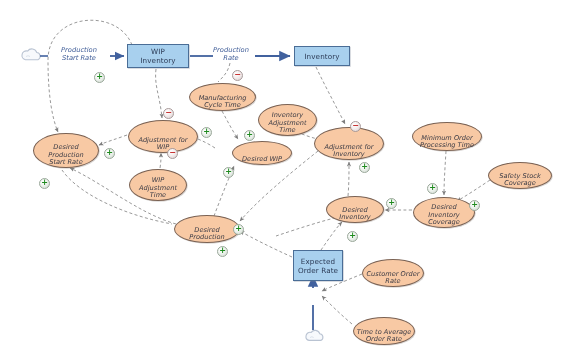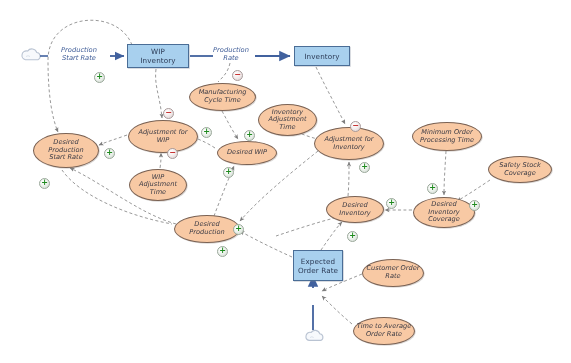--- a/index.html
+++ b/index.html
@@ -28,20 +28,21 @@
   
   .aux{
     background:#f8c9a4;
     border:1.1px solid #7a6254;
     border-radius:50%;
     color:#3a3a44;
     font-size:6.6px;
     line-height:7.6px;
     font-style:italic;
     box-shadow:0.8px 0.8px 0 rgba(150,140,135,0.35);
+    align-items:flex-end;
   }
   
   .ratelabel{
     position:absolute;
     color:#3c5a96;
     font-size:6.7px;
     line-height:8.2px;
     font-style:italic;
     text-align:center;
     white-space:nowrap;
@@ -188,36 +189,36 @@
     <span style="white-space:pre-line;">Adjustment for
 Inventory</span>
   </div>
 
   <div class="node aux" style="left:33px;top:133px;width:66px;height:35px;">
     <span style="white-space:pre-line;">Desired
 Production
 Start Rate</span>
   </div>
 
-  <div class="node aux" style="left:217px;top:141px;width:60px;height:24px;">
+  <div class="node aux" style="left:232px;top:141px;width:60px;height:24px;">
     <span style="white-space:pre-line;">Desired WIP</span>
   </div>
 
   <div class="node aux" style="left:412px;top:122px;width:70px;height:29px;">
     <span style="white-space:pre-line;">Minimum Order
 Processing Time</span>
   </div>
 
   <div class="node aux" style="left:129px;top:169px;width:58px;height:32px;">
     <span style="white-space:pre-line;">WIP
 Adjustment
 Time</span>
   </div>
 
-  <div class="node aux" style="left:488px;top:156px;width:64px;height:27px;">
+  <div class="node aux" style="left:488px;top:162px;width:64px;height:27px;">
     <span style="white-space:pre-line;">Safety Stock
 Coverage</span>
   </div>
 
   <div class="node aux" style="left:326px;top:196px;width:58px;height:27px;">
     <span style="white-space:pre-line;">Desired
 Inventory</span>
   </div>
 
   <div class="node aux" style="left:413px;top:197px;width:62px;height:31px;">

